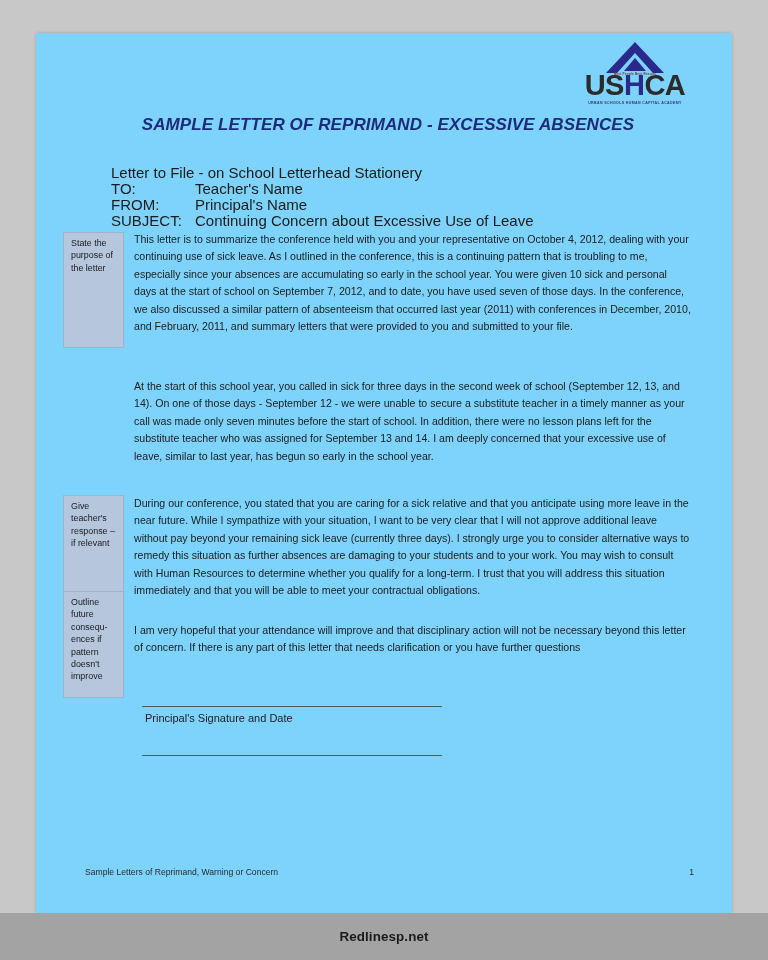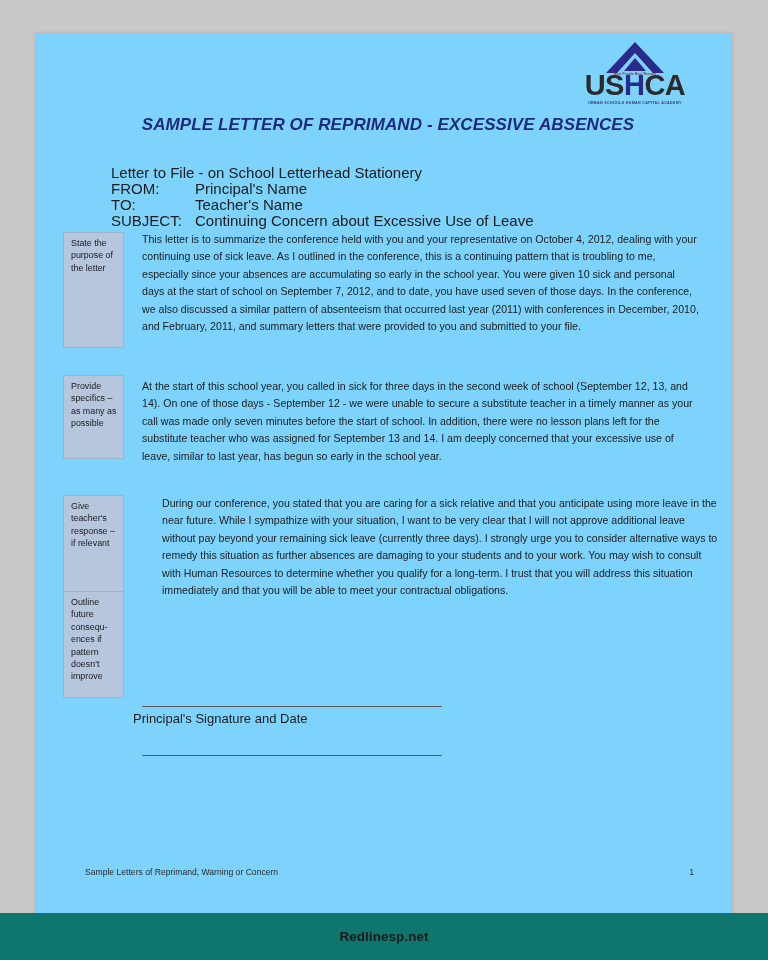--- a/index.html
+++ b/index.html
@@ -95,30 +95,30 @@
   }
   .hdr-row { white-space: nowrap; }
   .hdr-label {
     display: inline-block;
     width: 84px;
   }
 
   
   .body-para {
     position: absolute;
-    left: 106px;
+    left: 98px;
     width: 557px;
     font-size: 10.6px;
     line-height: 17.4px;
     color: #1c1c1c;
     text-align: left;
   }
   #para-1 { top: 198px; }
   #para-2 { top: 345px; }
-  #para-3 { top: 462px; margin-left: 20px; }
+  #para-3 { top: 462px; }
   #para-4 { top: 589px; }
 
   
   .callout {
     position: absolute;
     left: 27px;
     width: 61px;
     background: #b6c6dd;
     border: 1px solid #9fb2cd;
     color: #1a1a1a;
@@ -137,22 +137,22 @@
     position: absolute;
     left: 106px;
     width: 300px;
     border-top: 1.4px solid #595959;
   }
   #sig-line-1 { top: 673px; }
   #sig-line-2 { top: 722px; }
 
   .sig-label {
     position: absolute;
-    left: 97px;
-    font-size: 13px;
+    left: 109px;
+    font-size: 11px;
     color: #1c1c1c;
     line-height: 15px;
   }
   #sig-label-1 { top: 678px; }
   #sig-label-2 { top: 727px; }
 
   
   #doc-footer {
     position: absolute;
     left: 49px;
@@ -165,21 +165,21 @@
     color: #2b2b2b;
   }
 
   
   #watermark-bar {
     position: absolute;
     left: 0;
     top: 913px;
     width: 768px;
     height: 47px;
-    background: #0f766e;
+    background: #a3a3a3;
     display: flex;
     align-items: center;
     justify-content: center;
   }
   #watermark-text {
     font-size: 13.4px;
     font-weight: bold;
     color: #1b1b1b;
     letter-spacing: 0.1px;
   }
@@ -198,33 +198,33 @@
       <div class="logo-tagline-top">Best People Best Results</div>
     </div>
     <div class="logo-wordmark"><span class="us">US</span><span class="h">H</span><span class="ca">CA</span></div>
     <div class="logo-subtagline">URBAN SCHOOLS HUMAN CAPITAL ACADEMY</div>
   </div>
 
   <div id="doc-title">SAMPLE LETTER OF REPRIMAND - EXCESSIVE ABSENCES</div>
 
   <div id="letter-header">
     <div class="hdr-row">Letter to File - on School Letterhead Stationery</div>
+    <div class="hdr-row"><span class="hdr-label">TO:</span><span>Teacher's Name</span></div>
     <div class="hdr-row"><span class="hdr-label">FROM:</span><span>Principal's Name</span></div>
-    <div class="hdr-row"><span class="hdr-label">TO:</span><span>Teacher's Name</span></div>
     <div class="hdr-row"><span class="hdr-label">SUBJECT:</span><span>Continuing Concern about Excessive Use of Leave</span></div>
   </div>
 
   <div class="callout" id="callout-1">State the purpose of the letter</div>
-  <div class="callout" id="callout-2">Provide specifics – as many as possible</div>
   <div class="callout" id="callout-3">Give teacher's response – if relevant</div>
   <div class="callout" id="callout-4">Outline future consequ-ences if pattern doesn't improve</div>
 
   <div class="body-para" id="para-1">This letter is to summarize the conference held with you and your representative on October 4, 2012, dealing with your continuing use of sick leave.  As I outlined in the conference, this is a continuing pattern that is troubling to me, especially since your absences are accumulating so early in the school year.  You were given 10 sick and personal days at the start of school on September 7, 2012, and to date, you have used seven of those days.  In the conference, we also discussed a similar pattern of absenteeism that occurred last year (2011) with conferences in December, 2010, and February, 2011, and summary letters that were provided to you and submitted to your file.</div>
   <div class="body-para" id="para-2">At the start of this school year, you called in sick for three days in the second week of school (September 12, 13, and 14).  On one of those days - September 12 - we were unable to secure a substitute teacher in a timely manner as your call was made only seven minutes before the start of school.  In addition, there were no lesson plans left for the substitute teacher who was assigned for September 13 and 14. I am deeply concerned that your excessive use of leave, similar to last year, has begun so early in the school year.</div>
   <div class="body-para" id="para-3">During our conference, you stated that you are caring for a sick relative and that you anticipate using more leave in the near future.  While I sympathize with your situation, I want to be very clear that I will not approve additional leave without pay beyond your remaining sick leave (currently three days).  I strongly urge you to consider alternative ways to remedy this situation as further absences are damaging to your students and to your work.  You may wish to consult with Human Resources to determine whether you qualify for a long-term. I trust that you will address this situation immediately and that you will be able to meet your contractual obligations.</div>
+  <div class="body-para" id="para-4">I am very hopeful that your attendance will improve and that disciplinary action will not be necessary beyond this letter of concern.   If there is any part of this letter that needs clarification or you have further questions</div>
 
   <div class="sig-line" id="sig-line-1"></div>
   <div class="sig-label" id="sig-label-1">Principal's Signature and Date</div>
 
   <div class="sig-line" id="sig-line-2"></div>
 
   <div id="doc-footer">
     <span>Sample Letters of Reprimand, Warning or Concern</span>
     <span>1</span>
   </div>

